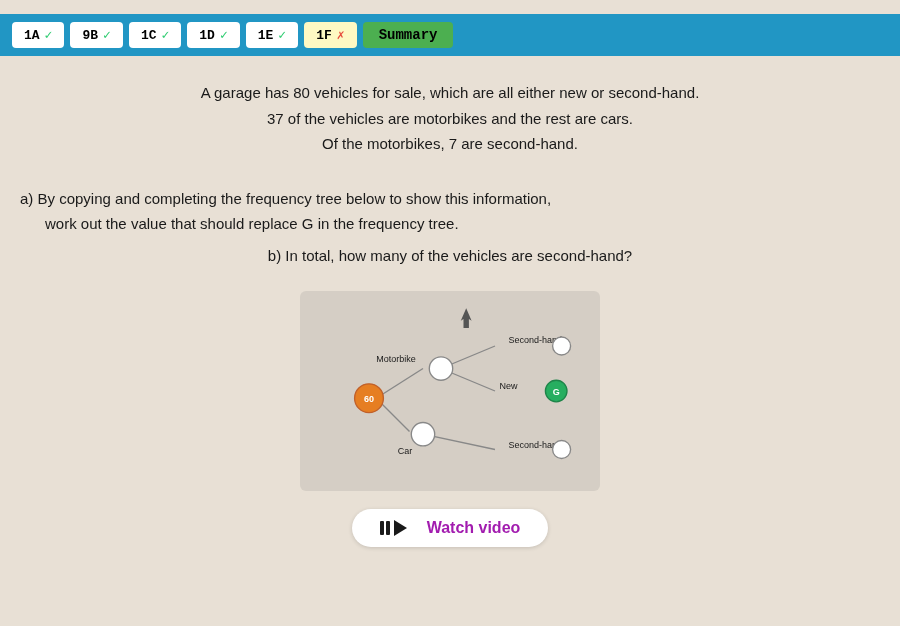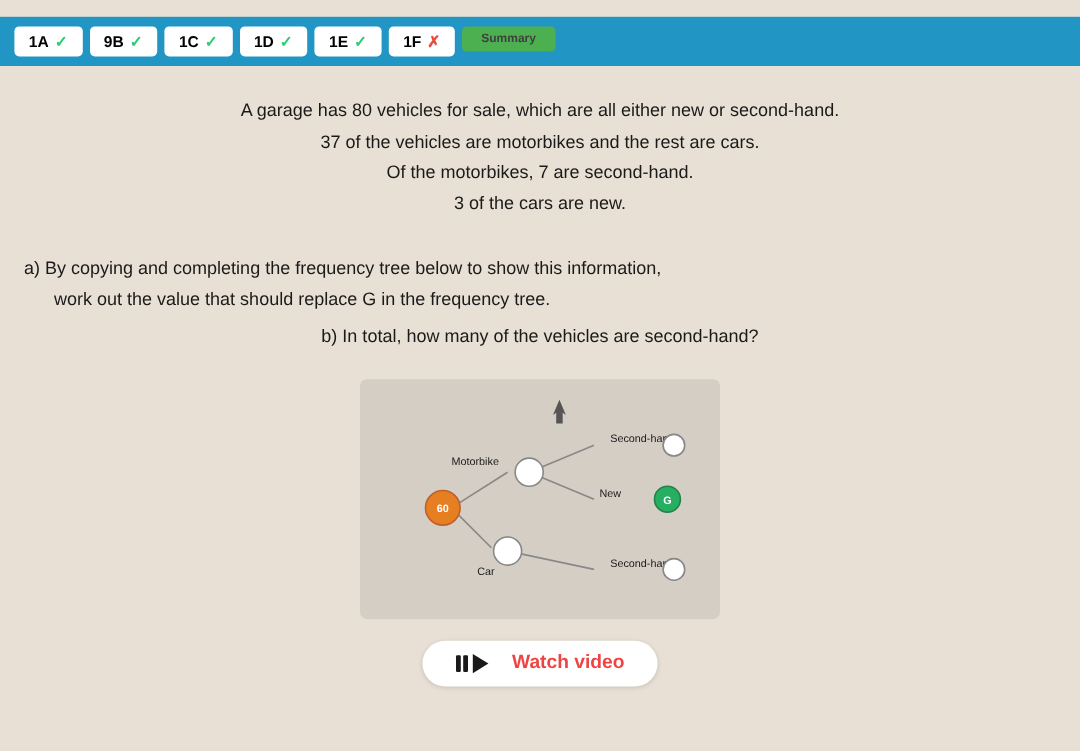--- a/index.html
+++ b/index.html
@@ -35,23 +35,24 @@
     }
 
     
     .tabs-container {
       position: absolute;
       top: 14px;
       left: 0;
       right: 0;
       background: #2196c4;
       display: flex;
-      align-items: flex-start;
+      align-items: flex-end;
       padding: 8px 12px;
       gap: 6px;
+      font-family: Liberation Mono, monospace;
     }
 
     .tab {
       background: white;
       border-radius: 4px;
       padding: 5px 12px;
       font-size: 13px;
       font-weight: bold;
       display: flex;
       align-items: center;
@@ -63,29 +64,29 @@
       color: #2ecc71;
       font-size: 13px;
     }
 
     .tab .cross {
       color: #e74c3c;
       font-size: 13px;
     }
 
     .tab-1f {
-      background: #ffffff;
+      background: #fef9c3;
     }
 
     .tab-summary {
       background: #4CAF50;
-      color: #404040;
+      color: #000000;
       border-radius: 4px;
       padding: 5px 16px;
-      font-size: 10px;
+      font-size: 14px;
       font-weight: bold;
       cursor: pointer;
     }
 
     
     .main-content {
       position: absolute;
       top: 62px;
       left: 0;
       right: 0;
@@ -149,21 +150,21 @@
     .watch-video-inner {
       background: white;
       border-radius: 24px;
       padding: 10px 28px;
       display: flex;
       align-items: center;
       gap: 20px;
       cursor: pointer;
       font-size: 16px;
       font-weight: bold;
-      color: #ef4444;
+      color: #a21caf;
       box-shadow: 0 1px 4px rgba(0,0,0,0.15);
     }
 
     .video-icon {
       display: flex;
       align-items: center;
       gap: 2px;
     }
 
     .video-icon .bar1 {
@@ -253,21 +254,20 @@
   <div class="tab-summary">
     <span>Summary</span>
   </div>
 </div>
 
 <div class="main-content">
   <div class="problem-text">
     <div>A garage has 80 vehicles for sale, which are all either new or second-hand.</div>
     <div>37 of the vehicles are motorbikes and the rest are cars.</div>
     <div>Of the motorbikes, 7 are second-hand.</div>
-    <div>3 of the cars are new.</div>
   </div>
 
   <div class="question-text">
     a) By copying and completing the frequency tree below to show this information,<br>
     &nbsp;&nbsp;&nbsp;&nbsp;&nbsp;&nbsp;work out the value that should replace G in the frequency tree.
   </div>
 
   <div class="question-b">
     <span>b) In total, how many of the vehicles are second-hand?</span>
   </div>

